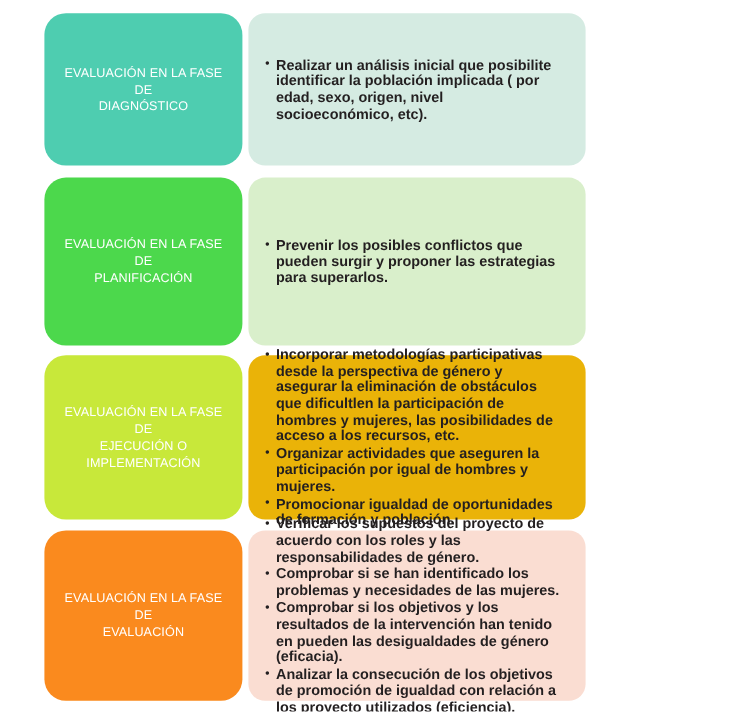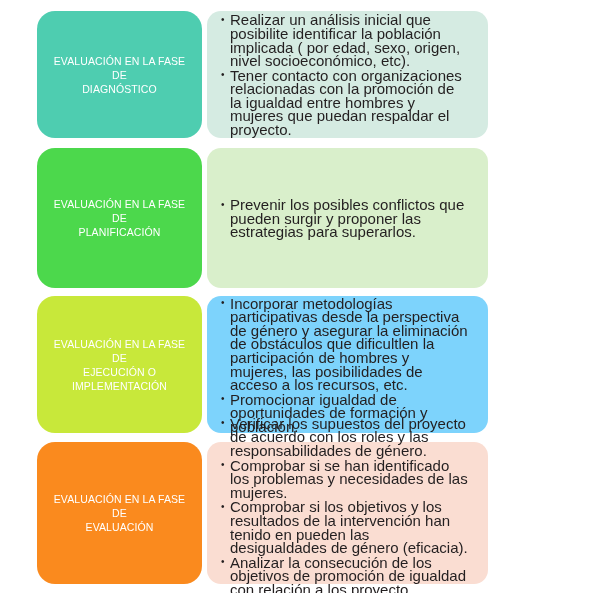--- a/index.html
+++ b/index.html
@@ -64,24 +64,25 @@
   }
   .bullet-list {
     margin: 0;
     padding: 0;
     list-style: none;
   }
   .bullet-item {
     position: relative;
     padding-left: 9px;
     margin: 0 0 1px 0;
-    font-size: 15px;
+    font-size: 12px;
     line-height: 13.6px;
     color: #231f20;
     text-align: left;
+    font-weight: bold;
   }
   .bullet-item::before {
     content: "\2022";
     position: absolute;
     left: 0;
     top: -0.5px;
     font-size: 10px;
     color: #231f20;
   }
 
@@ -93,37 +94,36 @@
 
   
   .card-teal   { background: #4ECDB0; }
   .card-green  { background: #4CD84C; }
   .card-lime   { background: #C8E83A; }
   .card-orange { background: #FA8A1E; }
 
   
   .panel-mint   { background: #D5EBE2; }
   .panel-ltgreen{ background: #D9EFCB; }
-  .panel-ltyell { background: #7dd3fc; justify-content: center; }
+  .panel-ltyell { background: #eab308; justify-content: center; }
   .panel-peach  { background: #FADDD2; }
 </style>
 </head>
 <body>
 
 <div id="diagram">
 
   <div class="phase-row" id="row-diagnostico">
     <div class="phase-label-card card-teal">
       <span class="phase-label-text">EVALUACIÓN EN LA FASE DE
 DIAGNÓSTICO</span>
     </div>
     <div class="phase-detail-panel panel-mint">
       <ul class="bullet-list">
         <li class="bullet-item">Realizar un análisis inicial que posibilite identificar la población implicada ( por edad, sexo, origen, nivel socioeconómico, etc).</li>
-        <li class="bullet-item">Tener contacto con organizaciones relacionadas con la promoción de la igualdad entre hombres y mujeres que puedan respaldar el proyecto.</li>
       </ul>
     </div>
   </div>
 
   <div class="phase-row" id="row-planificacion">
     <div class="phase-label-card card-green">
       <span class="phase-label-text">EVALUACIÓN EN LA FASE DE
 PLANIFICACIÓN</span>
     </div>
     <div class="phase-detail-panel panel-ltgreen">
@@ -135,20 +135,21 @@
 
   <div class="phase-row" id="row-ejecucion">
     <div class="phase-label-card card-lime">
       <span class="phase-label-text">EVALUACIÓN EN LA FASE DE
 EJECUCIÓN O
 IMPLEMENTACIÓN</span>
     </div>
     <div class="phase-detail-panel panel-ltyell">
       <ul class="bullet-list">
         <li class="bullet-item">Incorporar metodologías participativas desde la perspectiva de género y asegurar la eliminación de obstáculos que dificultlen la participación de hombres y mujeres, las posibilidades de acceso a los recursos, etc.</li>
+        <li class="bullet-item">Organizar actividades que aseguren la participación por igual de hombres y mujeres.</li>
         <li class="bullet-item">Promocionar igualdad de oportunidades de formación y población.</li>
       </ul>
     </div>
   </div>
 
   <div class="phase-row" id="row-evaluacion">
     <div class="phase-label-card card-orange">
       <span class="phase-label-text">EVALUACIÓN EN LA FASE DE
 EVALUACIÓN</span>
     </div>

